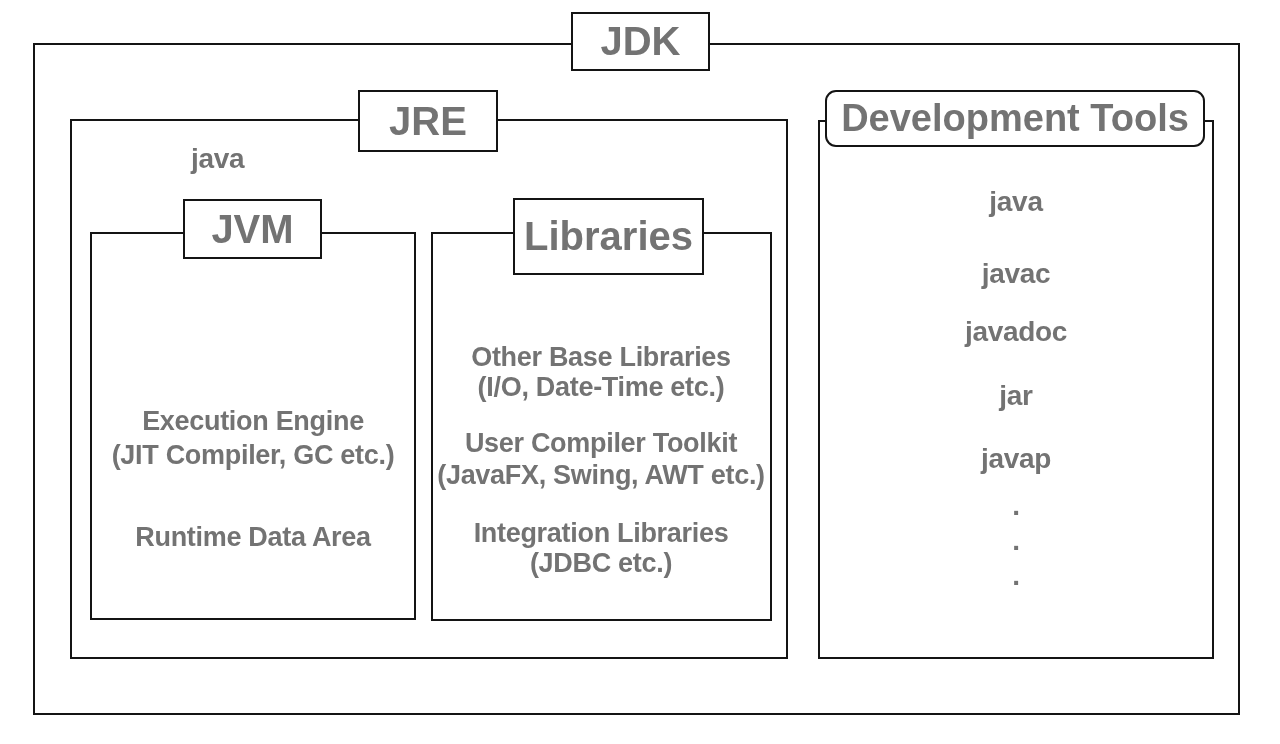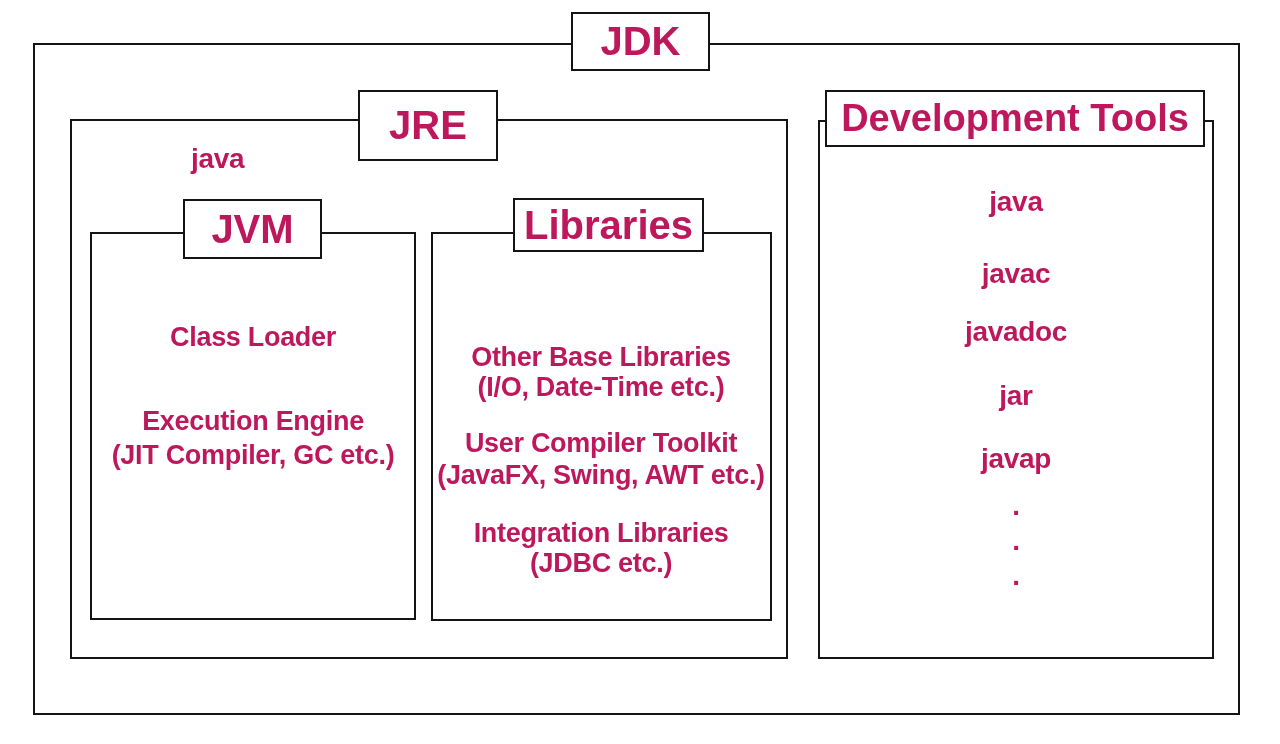--- a/index.html
+++ b/index.html
@@ -2,21 +2,21 @@
 <html><head>
 <meta charset="utf-8">
 <style>
   html, body { margin: 0; padding: 0; background: #ffffff; }
   #screen {
     position: relative;
     width: 1280px;
     height: 744px;
     background: #ffffff;
     font-family: "Liberation Sans", sans-serif;
-    color: #be185d;
+    color: #737373;
     overflow: hidden;
   }
   .box {
     position: absolute;
     border: 2px solid #141414;
     background: transparent;
     box-sizing: border-box;
     z-index: 1;
   }
   .labelbox {
@@ -41,38 +41,38 @@
     line-height: 32px;
     white-space: pre;
     z-index: 2;
     letter-spacing: -0.3px;
   }
   
   #jdk-box   { left: 33px;  top: 43px;  width: 1207px; height: 672px; }
   #jdk-label { left: 571px; top: 12px;  width: 139px;  height: 59px; font-size: 40px; }
   
   #jre-box   { left: 70px;  top: 119px; width: 718px;  height: 540px; }
-  #jre-label { left: 358px; top: 90px;  width: 140px;  height: 71px; font-size: 40px; }
+  #jre-label { left: 358px; top: 90px;  width: 140px;  height: 62px; font-size: 40px; }
   #jre-note  { left: 191px; top: 143px; transform: none; text-align: left; font-size: 28px; }
   
   #jvm-box   { left: 90px;  top: 232px; width: 326px;  height: 388px; }
   #jvm-label { left: 183px; top: 199px; width: 139px;  height: 60px; font-size: 40px; text-align: right; }
   #jvm-item-0 { left: 253px; top: 320px; line-height: 34px; }
   #jvm-item-1 { left: 253px; top: 404px; line-height: 34px; }
   #jvm-item-2 { left: 253px; top: 520px; line-height: 34px; }
   
   #lib-box   { left: 431px; top: 232px; width: 341px;  height: 389px; }
-  #lib-label { left: 513px; top: 198px; width: 191px;  height: 54px; font-size: 40px; }
+  #lib-label { left: 513px; top: 198px; width: 191px;  height: 77px; font-size: 40px; }
   #lib-item-0 { left: 601px; top: 287px; line-height: 32px; font-size: 28px; }
   #lib-item-1 { left: 601px; top: 342px; line-height: 30px; }
   #lib-item-2 { left: 601px; top: 427px; line-height: 32px; }
   #lib-item-3 { left: 601px; top: 518px; line-height: 30px; }
   
   #dev-box   { left: 818px; top: 120px; width: 396px;  height: 539px; }
-  #dev-label { left: 825px; top: 90px;  width: 380px;  height: 57px; font-size: 38px; }
+  #dev-label { left: 825px; top: 90px;  width: 380px;  height: 57px; font-size: 38px; border-radius: 11px; }
   #dev-item-0 { left: 1016px; top: 186px; font-size: 28px; }
   #dev-item-1 { left: 1016px; top: 250px; font-size: 28px; margin-top: 8px; }
   #dev-item-2 { left: 1016px; top: 316px; font-size: 28px; }
   #dev-item-3 { left: 1016px; top: 380px; font-size: 28px; }
   #dev-item-4 { left: 1016px; top: 443px; font-size: 28px; }
   #dev-dots   { left: 1016px; top: 488px; line-height: 35px; font-size: 28px; font-weight: 700; }
 </style>
 </head>
 <body>
 
@@ -86,23 +86,23 @@
   <div class="box" id="jre-box"></div>
   <div class="labelbox" id="jre-label">
     <span>JRE</span>
   </div>
   <div class="txt" id="jre-note">java</div>
 
   <div class="box" id="jvm-box"></div>
   <div class="labelbox" id="jvm-label">
     <span>JVM</span>
   </div>
-  <div class="txt" id="jvm-item-0">Class Loader</div>
   <div class="txt" id="jvm-item-1">Execution Engine
 (JIT Compiler, GC etc.)</div>
+  <div class="txt" id="jvm-item-2">Runtime Data Area</div>
 
   <div class="box" id="lib-box"></div>
   <div class="labelbox" id="lib-label">
     <span>Libraries</span>
   </div>
   <div class="txt" id="lib-item-1">Other Base Libraries
 (I/O, Date-Time etc.)</div>
   <div class="txt" id="lib-item-2">User Compiler Toolkit
 (JavaFX, Swing, AWT etc.)</div>
   <div class="txt" id="lib-item-3">Integration Libraries

